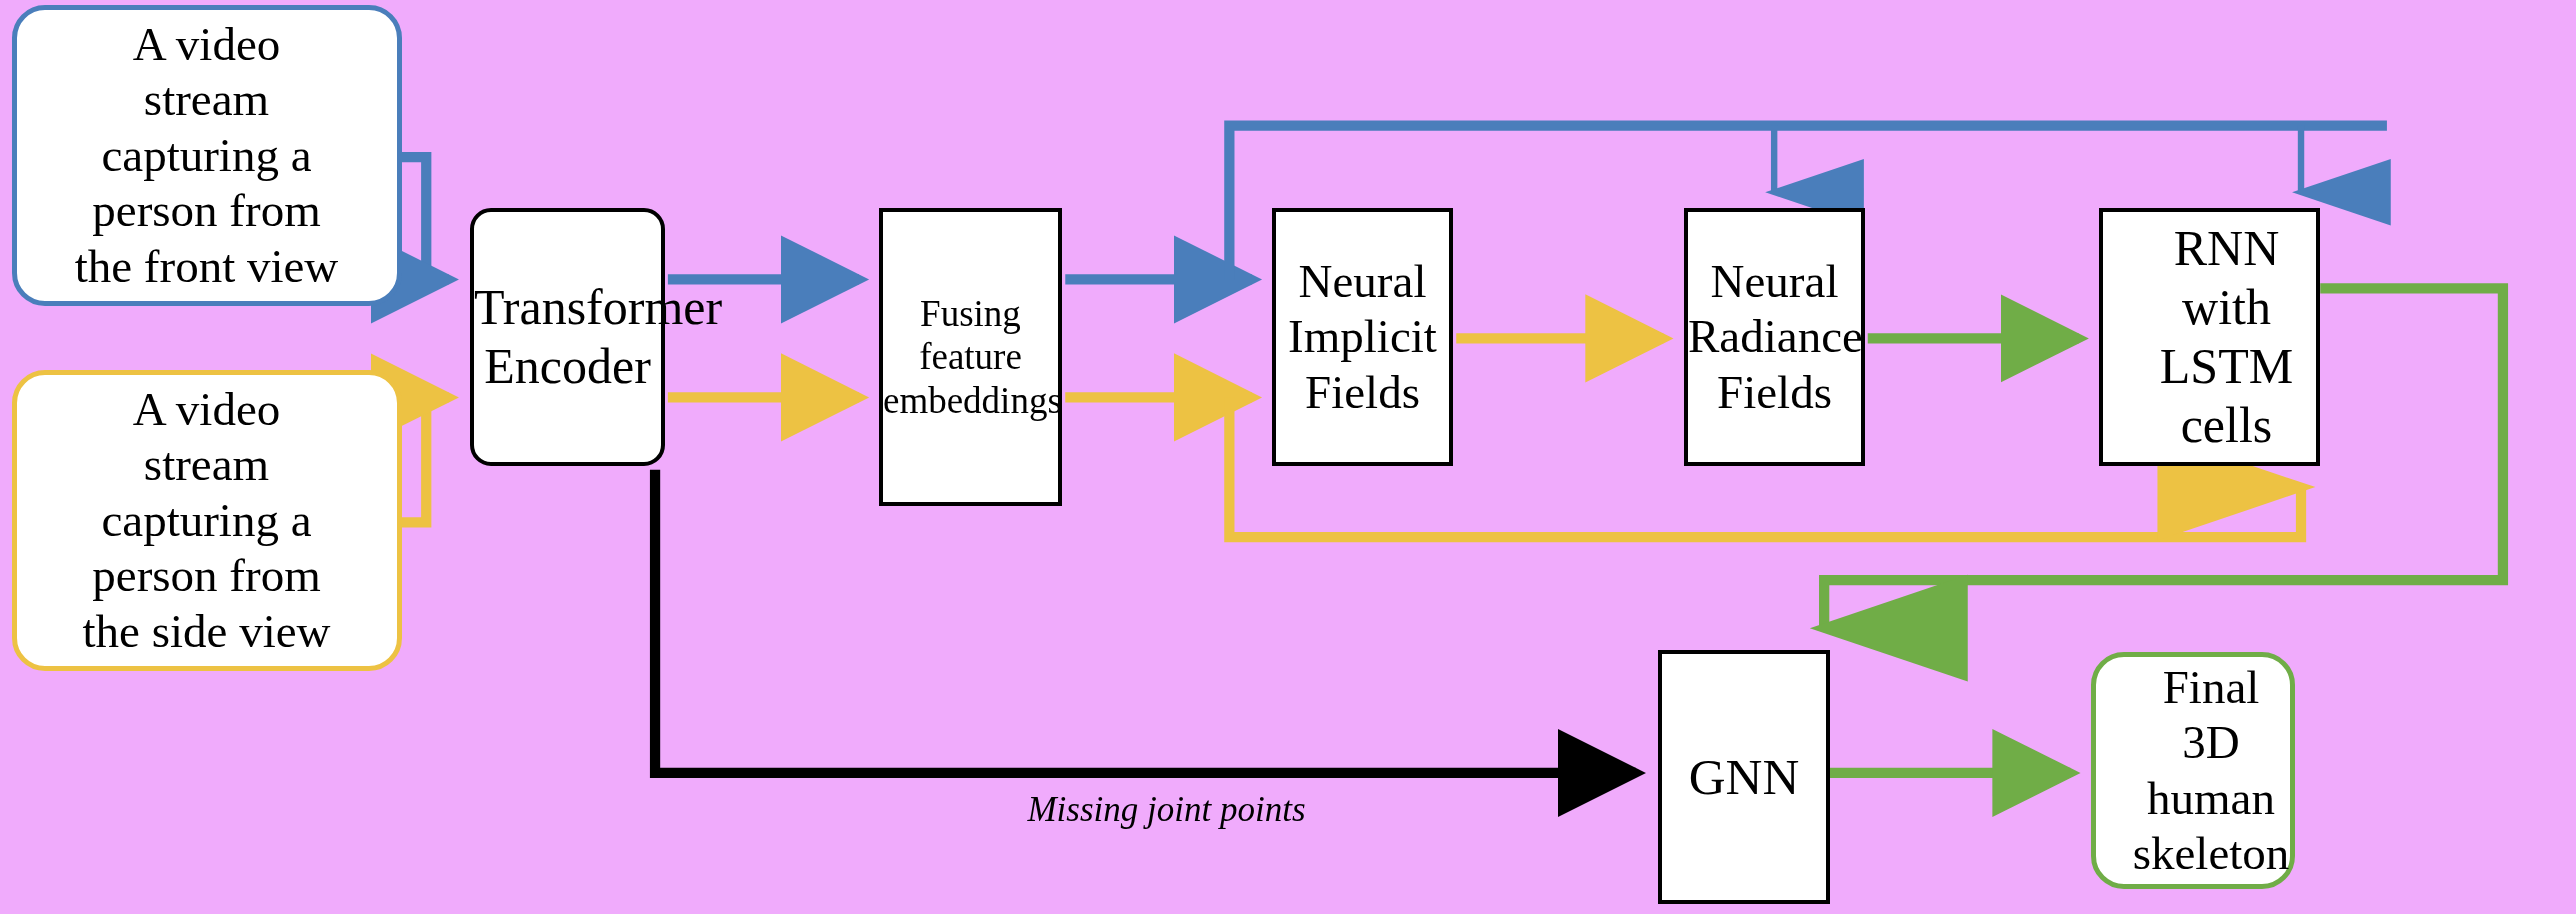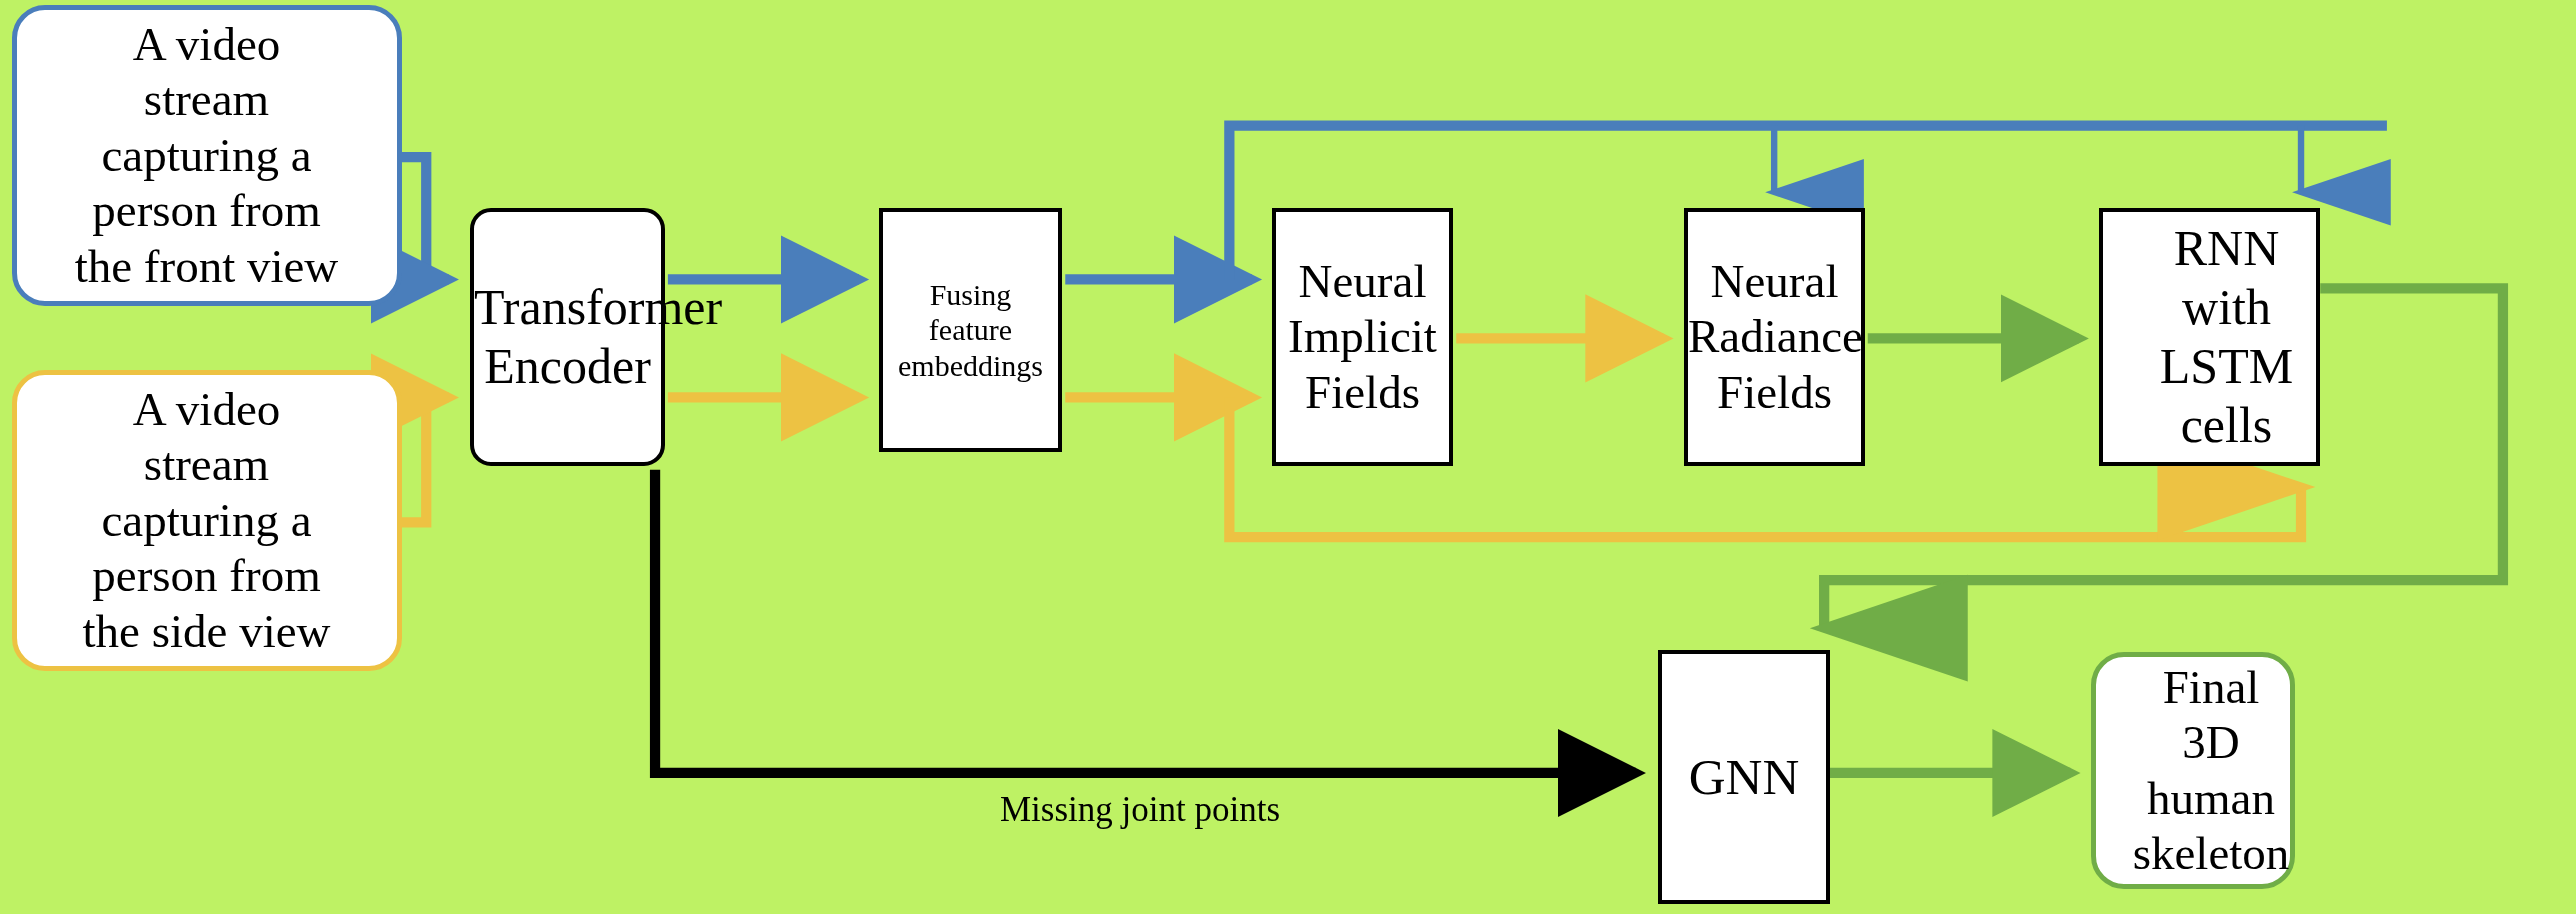--- a/index.html
+++ b/index.html
@@ -4,21 +4,21 @@
 <style>
   html, body {
     margin: 0;
     padding: 0;
     background: #ffffff;
   }
   #stage {
     position: relative;
     width: 2576px;
     height: 914px;
-    background: #bef264;
+    background: #f0abfc;
     font-family: "Liberation Serif", "DejaVu Serif", serif;
     overflow: hidden;
   }
   #edges {
     position: absolute;
     left: 0; top: 0;
     width: 2576px;
     height: 914px;
     pointer-events: none;
   }
@@ -47,22 +47,23 @@
     border-style: solid;
     border-radius: 33px;
   }
   .rounded.blue  { border-color: #4a7ebb; }
   .rounded.amber { border-color: #edc243; }
   .rounded.green { border-color: #70ad47; padding-left: 36px; }
 
   .edge-label {
     position: absolute;
     color: #000000;
-    text-align: left;
+    text-align: center;
     white-space: nowrap;
+    font-style: italic;
   }
 </style>
 </head>
 <body>
 
 <div id="stage">
 
   <svg id="edges" viewBox="0 0 4019 1426" width="2576" height="914" xmlns="http://www.w3.org/2000/svg">
 
     <defs>
@@ -134,21 +135,21 @@
 capturing a
 person from
 the side view</span>
   </div>
 
   <div class="node rect" style="left:470px; top:208px; width:195px; height:258px; font-size:50px;border-radius:21px;">
     <span class="label">Transformer
 Encoder</span>
   </div>
 
-  <div class="node rect" style="left:879px; top:208px; width:183px; height:244px; font-size:30px;">
+  <div class="node rect" style="left:879px; top:208px; width:183px; height:298px; font-size:37px;">
     <span class="label">Fusing
 feature
 embeddings</span>
   </div>
 
   <div class="node rect" style="left:1272px; top:208px; width:181px; height:258px; font-size:47px;">
     <span class="label">Neural
 Implicit
 Fields</span>
   </div>

